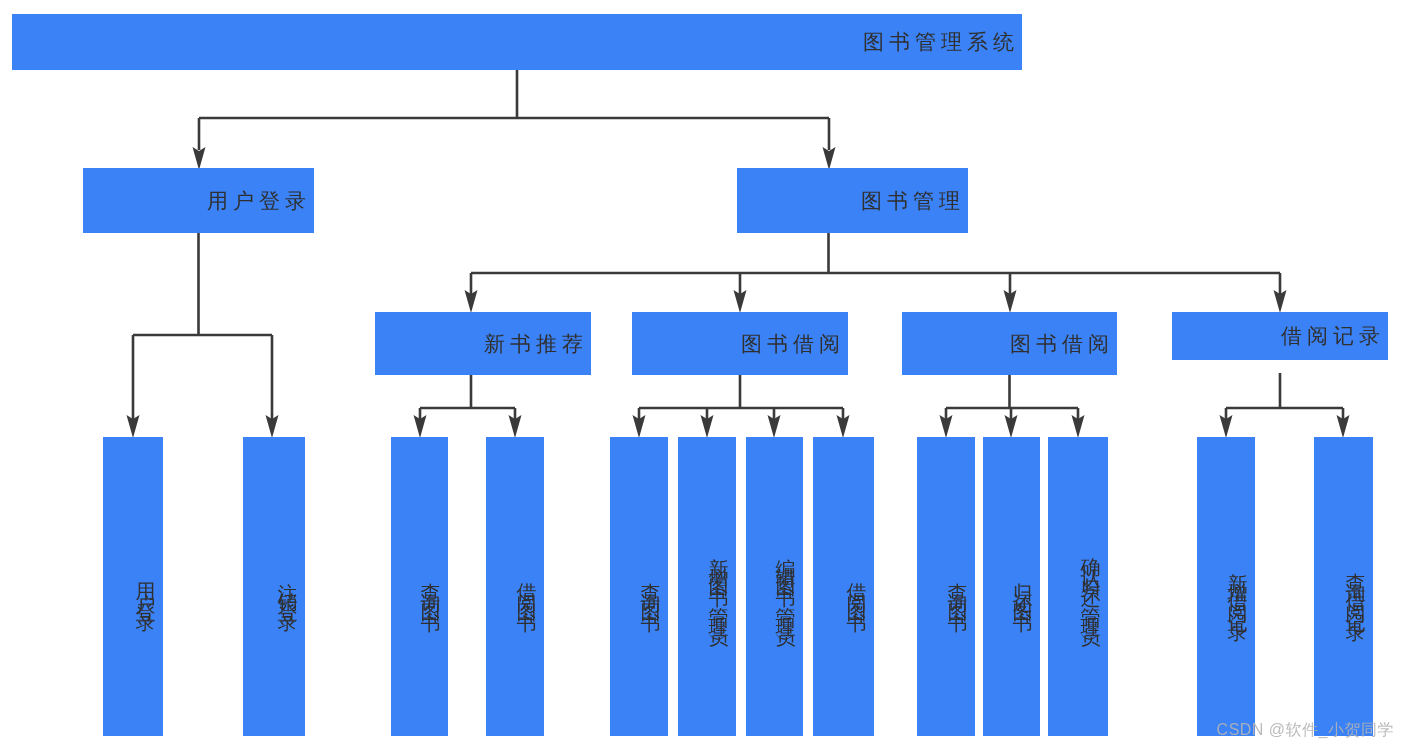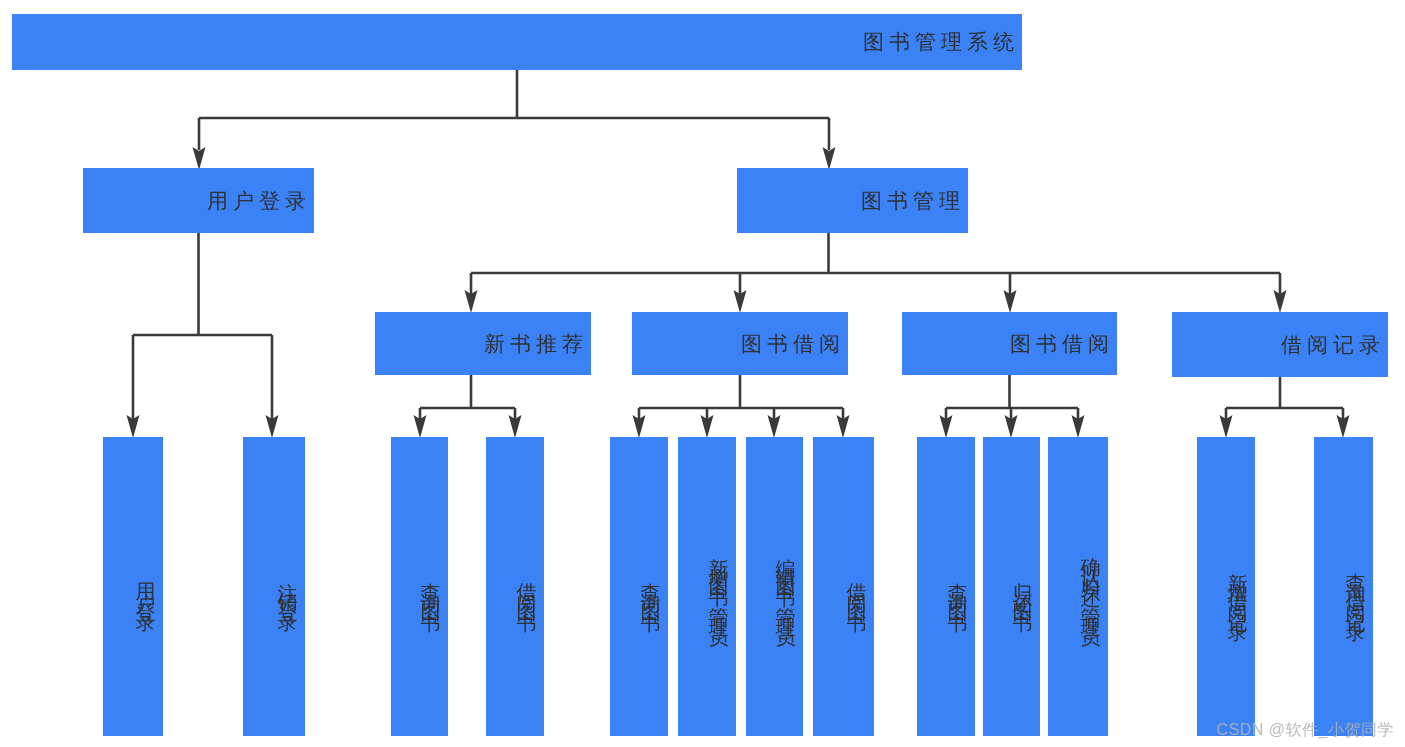--- a/index.html
+++ b/index.html
@@ -119,21 +119,21 @@
 
   <div class="node hbox" style="left:375px; top:312px; width:216px; height:63px;">
     <span class="lbl">新书推荐</span>
   </div>
   <div class="node hbox" style="left:632px; top:312px; width:216px; height:63px;">
     <span class="lbl">图书借阅</span>
   </div>
   <div class="node hbox" style="left:902px; top:312px; width:215px; height:63px;">
     <span class="lbl">图书借阅</span>
   </div>
-  <div class="node hbox" style="left:1172px; top:312px; width:216px; height:65px;">
+  <div class="node hbox" style="left:1172px; top:312px; width:216px; height:48px;">
     <span class="lbl">借阅记录</span>
   </div>
 
   <div class="node vbox" style="left:103px; top:437px; width:60px; height:299px;">
     <span class="lbl">用户登录</span>
   </div>
   <div class="node vbox" style="left:243px; top:437px; width:62px; height:299px;">
     <span class="lbl">注销登录</span>
   </div>
 

